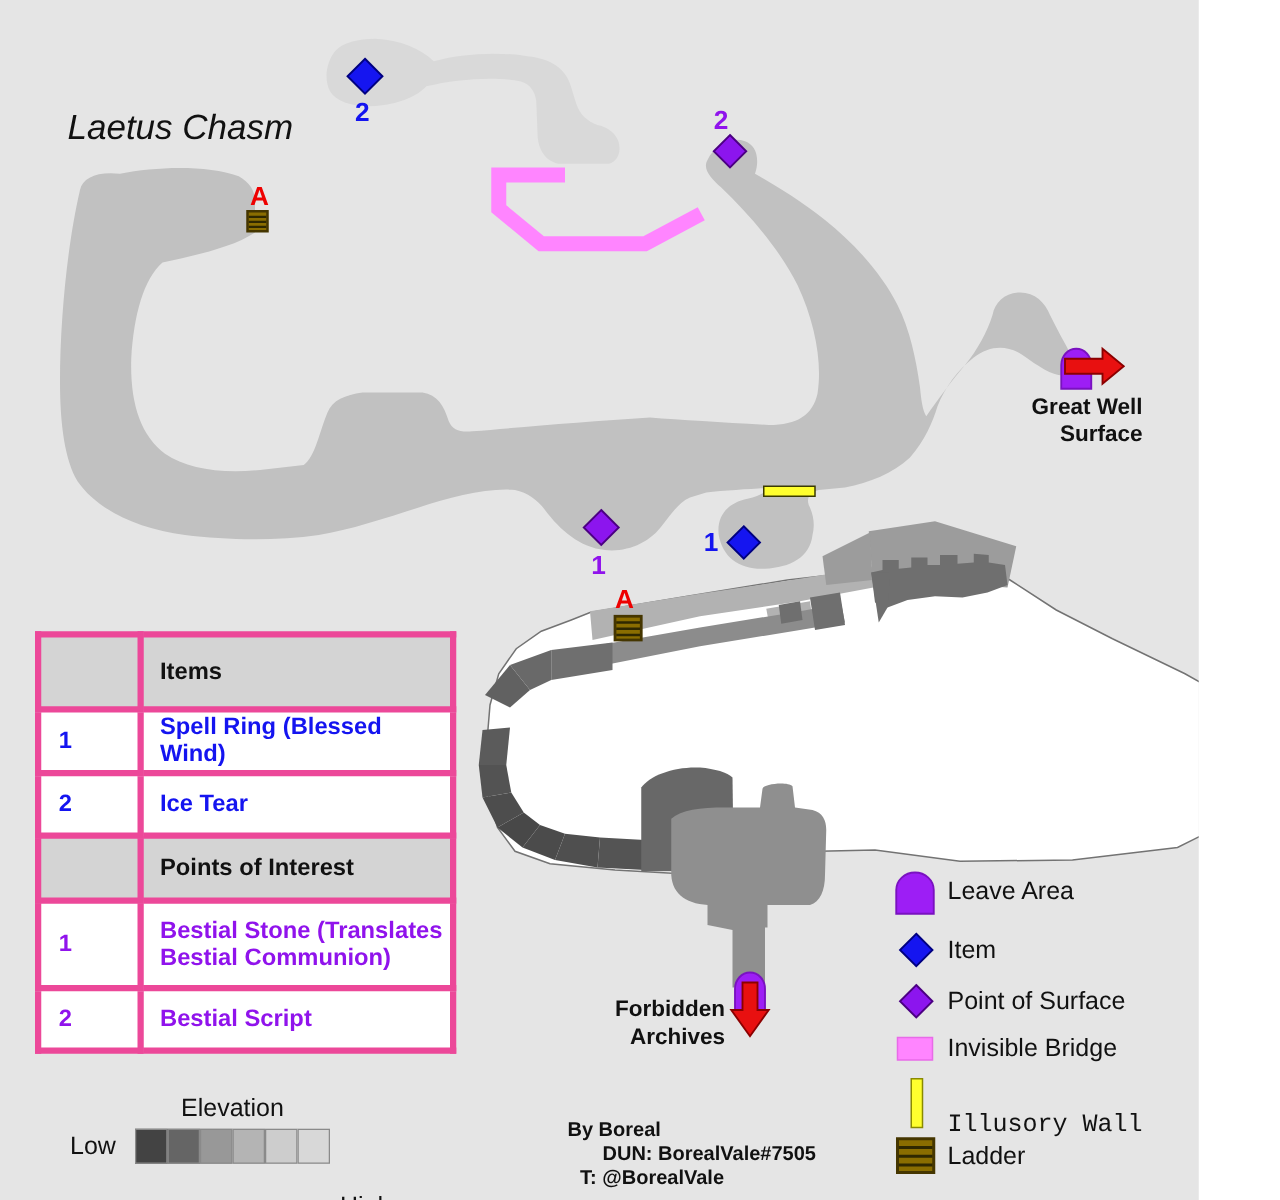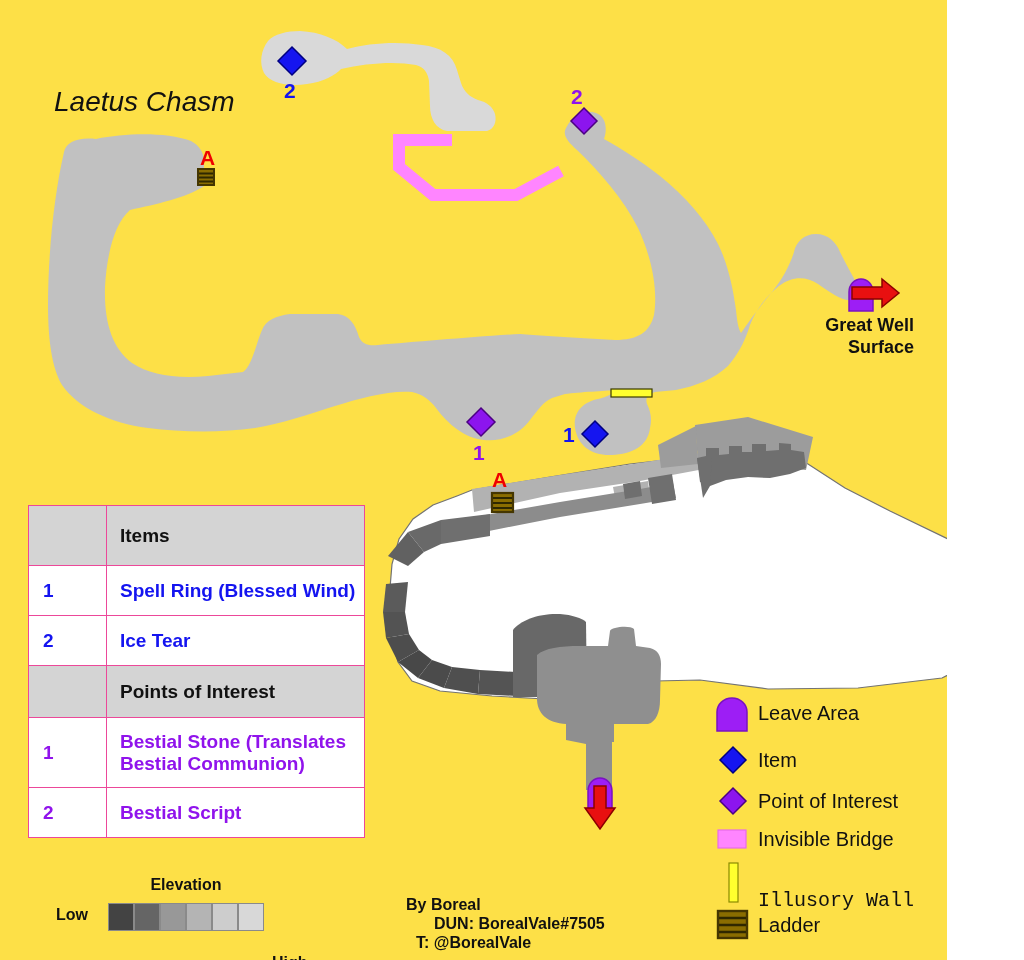--- a/index.html
+++ b/index.html
@@ -1,36 +1,37 @@
 <!DOCTYPE html>
 <html><head>
 <meta charset="utf-8">
 <style>
   html,body{margin:0;padding:0;background:#ffffff;}
   .stage{
-    position:relative;width:947px;height:960px;background:#fde047;overflow:hidden;
+    position:relative;width:947px;height:960px;background:#e5e5e5;overflow:hidden;
     font-family:"Liberation Sans", sans-serif;
+    padding-left:12px;
   }
   .stage svg{position:absolute;left:0;top:0;}
   .lbl{position:absolute;white-space:pre-line;}
   .map-title{font-style:italic;font-size:28px;color:#111;}
   .num{font-weight:bold;font-size:21px;}
   .num.blue{color:#1414f0;}
   .num.purple{color:#9013ec;}
   .num.red{color:#ee0000;}
   .loc{font-weight:bold;font-size:18px;color:#111;text-align:right;line-height:1.22;}
   .legend-label{font-size:20px;color:#111;}
-  .elev-title,.elev-end{font-weight:bold;font-size:16px;color:#111;}
-  .credit{font-weight:bold;font-size:16px;color:#111;}
+  .elev-title,.elev-end{font-weight:normal;font-size:20px;color:#111;}
+  .credit{font-weight:bold;font-size:16px;color:#111;margin-left:48px;}
   table.key{
     position:absolute;left:28px;top:505px;width:337px;
     border-collapse:collapse;table-layout:fixed;
     font-weight:bold;font-size:19px;
   }
-  table.key td{border:1px solid #ec4899;background:#ffffff;vertical-align:middle;}
+  table.key td{border:5px solid #ec4899;background:#ffffff;vertical-align:middle;}
   table.key td.c1{width:62px;padding-left:14px;}
   table.key td.c2{padding-left:13px;padding-right:6px;}
   table.key tr.hdr td{background:#d4d4d4;color:#111;}
   table.key tr.item-row td{color:#1414f0;}
   table.key tr.poi-row td{color:#9013ec;}
   .elev-swatch{position:absolute;width:26px;height:28px;border:1px solid #8a8a8a;box-sizing:border-box;}
 </style>
 </head>
 <body>
 
@@ -191,20 +192,21 @@
   <div class="lbl map-title" style="left:54px;top:86px;">Laetus Chasm</div>
 
   <div class="lbl num blue" style="left:284px;top:79px;">2</div>
   <div class="lbl num purple" style="left:571px;top:85px;">2</div>
   <div class="lbl num purple" style="left:473px;top:441px;">1</div>
   <div class="lbl num blue" style="left:563px;top:423px;">1</div>
   <div class="lbl num red" style="left:200px;top:146px;">A</div>
   <div class="lbl num red" style="left:492px;top:468px;">A</div>
 
   <div class="lbl loc" style="left:772px;top:315px;width:142px;">Great Well Surface</div>
+  <div class="lbl loc" style="left:468px;top:797px;width:112px;">Forbidden Archives</div>
 
   <table class="key">
     <tbody>
         <tr class="hdr" style="height:60px;">
       <td class="c1"></td>
       <td class="c2">Items</td>
     </tr>
     <tr class="item-row" style="height:50px;">
       <td class="c1">1</td>
       <td class="c2">Spell Ring (Blessed Wind)</td>
@@ -223,21 +225,21 @@
     </tr>
     <tr class="poi-row" style="height:50px;">
       <td class="c1">2</td>
       <td class="c2">Bestial Script</td>
     </tr>
   </tbody>
     </table>
 
   <div class="lbl legend-label" style="left:758px;top:702px;">Leave Area</div>
   <div class="lbl legend-label" style="left:758px;top:749px;">Item</div>
-  <div class="lbl legend-label" style="left:758px;top:790px;">Point of Interest</div>
+  <div class="lbl legend-label" style="left:758px;top:790px;">Point of Surface</div>
   <div class="lbl legend-label" style="left:758px;top:828px;">Invisible Bridge</div>
   <div class="lbl legend-label" style="left:758px;top:889px;font-family:Liberation Mono, monospace;">Illusory Wall</div>
   <div class="lbl legend-label" style="left:758px;top:914px;">Ladder</div>
 
   <div class="lbl elev-title" style="left:110px;top:876px;width:152px;text-align:center;">Elevation</div>
   <div class="lbl elev-end" style="left:56px;top:906px;">Low</div>
   <div class="lbl elev-end" style="left:272px;top:906px;margin-top:48px;">High</div>
   <div class="elev-swatch" style="left:108px;top:903px;background:#434343;"></div>
   <div class="elev-swatch" style="left:134px;top:903px;background:#656565;"></div>
   <div class="elev-swatch" style="left:160px;top:903px;background:#989898;"></div>

